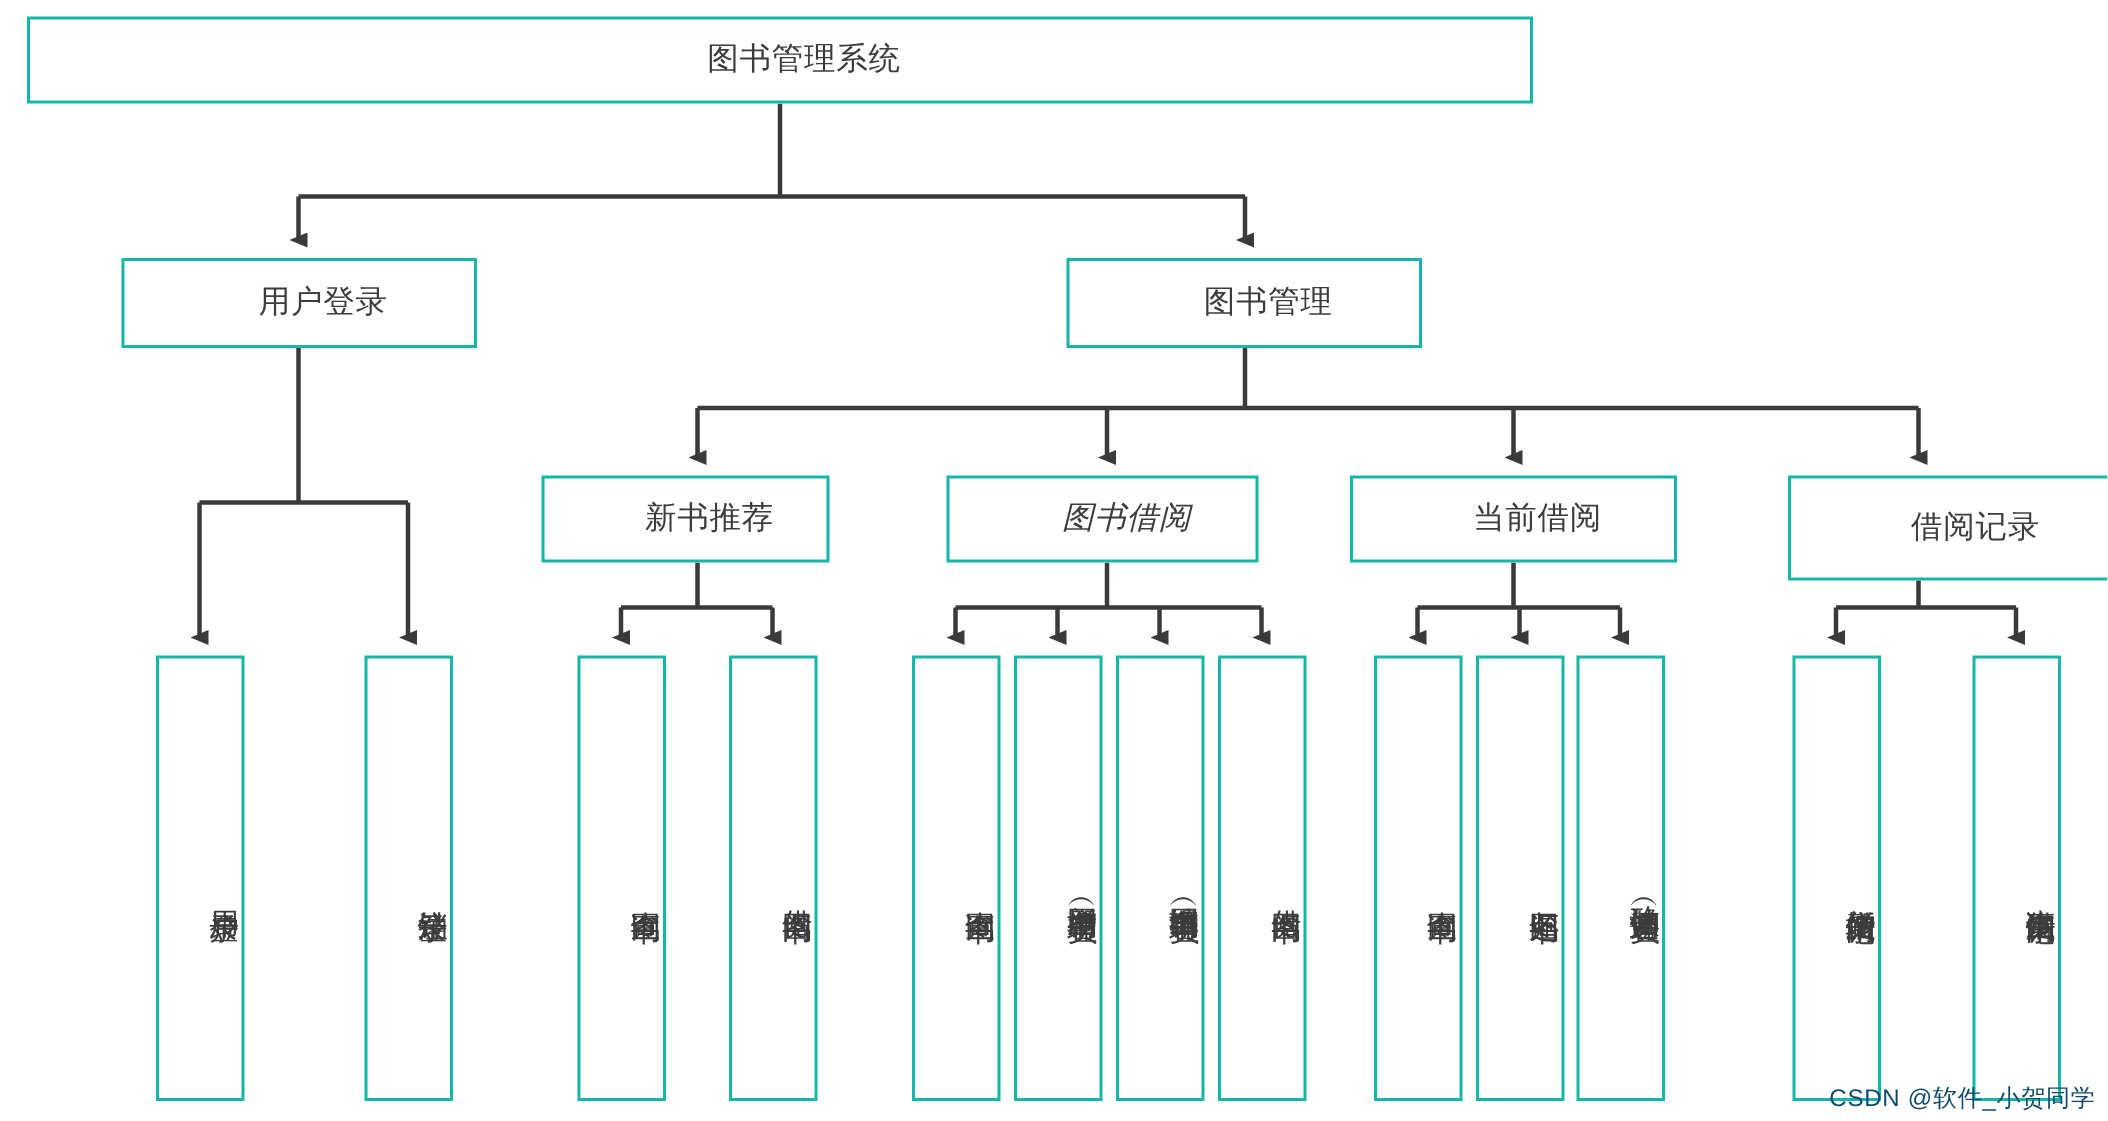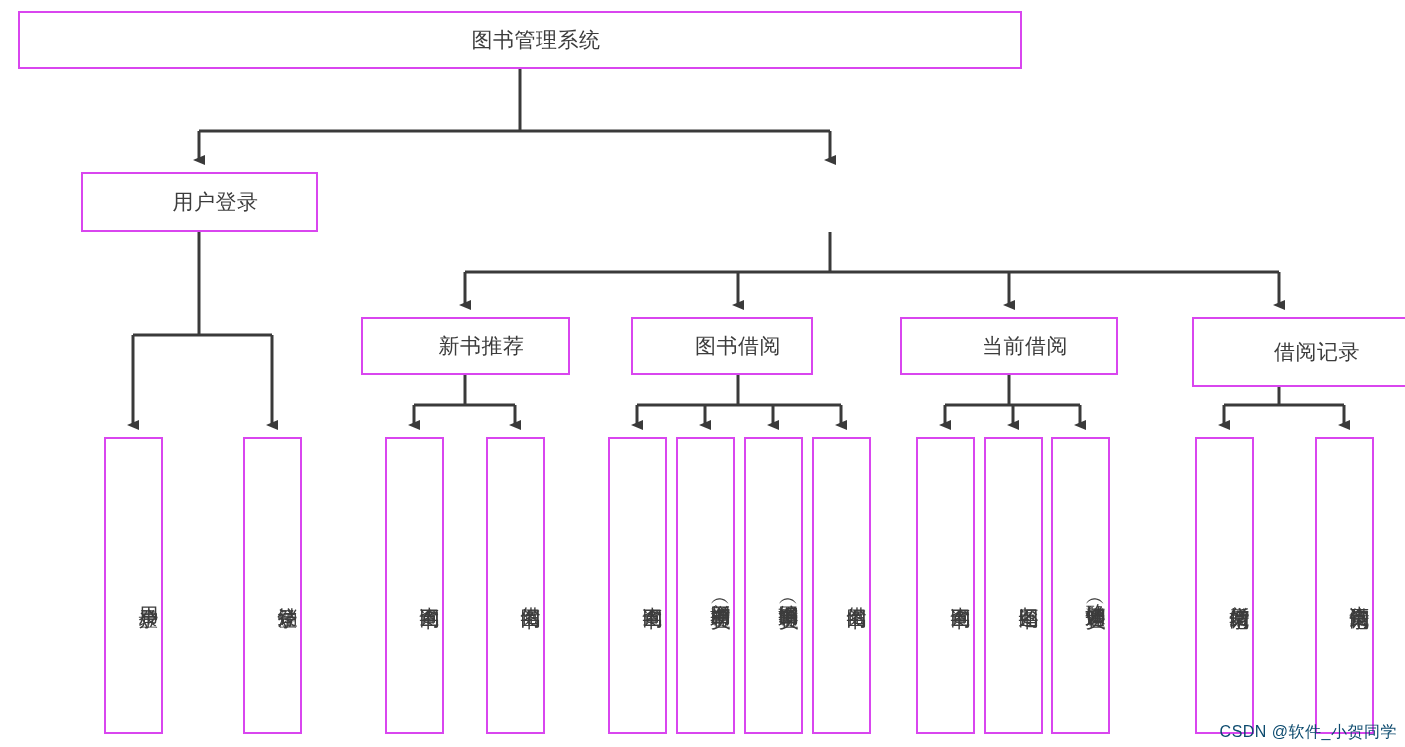--- a/index.html
+++ b/index.html
@@ -20,21 +20,21 @@
   #edges {
     position: absolute;
     left: 0;
     top: 0;
     width: 1405px;
     height: 747px;
   }
   .node {
     position: absolute;
     box-sizing: border-box;
-    border: 2px solid #d946ef;
+    border: 2px solid #14b8a6;
     background: #ffffff;
     color: #3c3c3c;
     display: flex;
     align-items: center;
     justify-content: center;
     text-align: center;
     z-index: 2;
     padding-left: 32px;
   }
   .node.horiz {
@@ -124,25 +124,28 @@
     </g>
   </svg>
 
   <div class="node horiz" style="left:18px; top:11px; width:1004px; height:58px;">
     <span>图书管理系统</span>
   </div>
 
   <div class="node horiz" style="left:81px; top:172px; width:237px; height:60px;">
     <span>用户登录</span>
   </div>
+  <div class="node horiz" style="left:711px; top:172px; width:237px; height:60px;">
+    <span>图书管理</span>
+  </div>
 
-  <div class="node horiz" style="left:361px; top:317px; width:209px; height:58px;justify-content:center;">
+  <div class="node horiz" style="left:361px; top:317px; width:192px; height:58px;justify-content:center;">
     <span>新书推荐</span>
   </div>
-  <div class="node horiz" style="left:631px; top:317px; width:182px; height:58px;">
+  <div class="node horiz" style="left:631px; top:317px; width:208px; height:58px;font-style:italic;">
     <span>图书借阅</span>
   </div>
   <div class="node horiz" style="left:900px; top:317px; width:218px; height:58px;text-align:center;">
     <span>当前借阅</span>
   </div>
   <div class="node horiz" style="left:1192px; top:317px; width:218px; height:70px;">
     <span>借阅记录</span>
   </div>
 
   <div class="node vert" style="left:104px; top:437px; width:59px; height:297px;">

